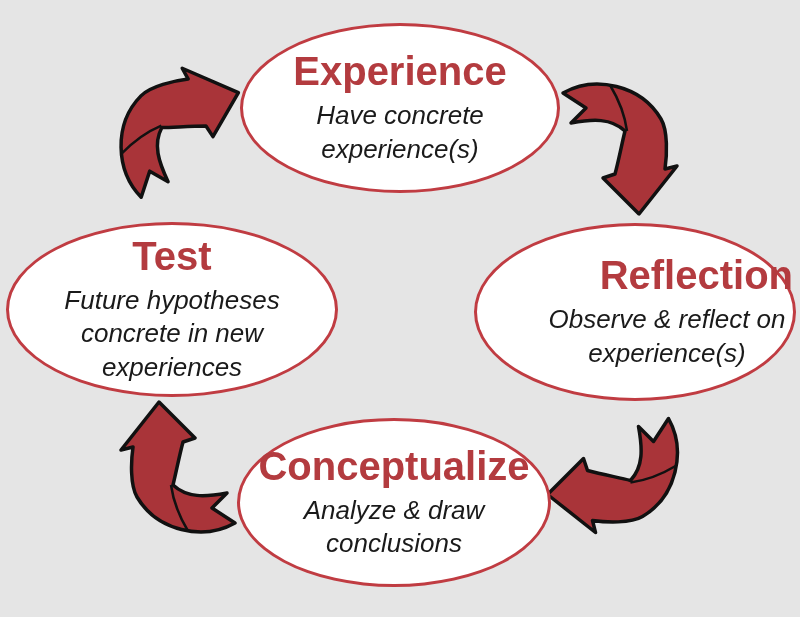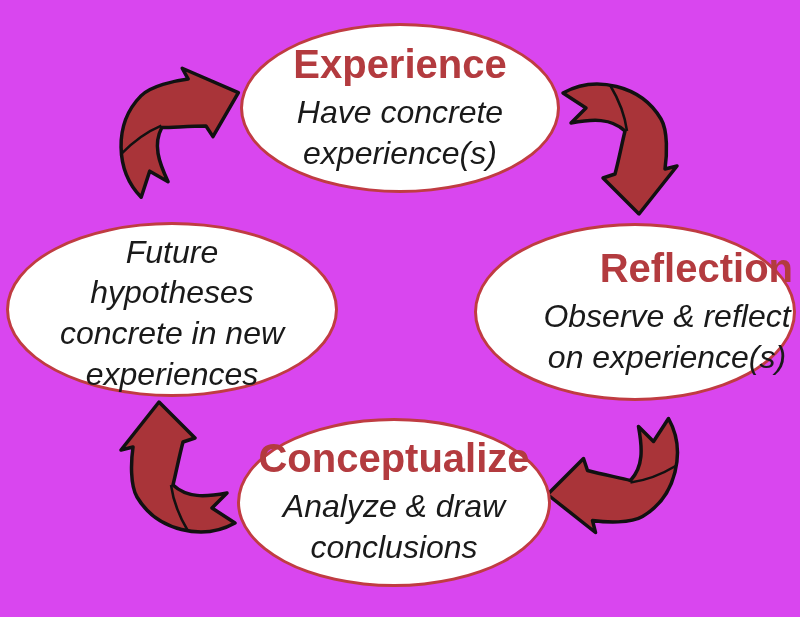--- a/index.html
+++ b/index.html
@@ -1,31 +1,31 @@
 <!DOCTYPE html>
 <html><head>
 <meta charset="utf-8">
 <style>
   html,body{margin:0;padding:0;background:#fff;}
   .stage{
-    position:relative;width:800px;height:617px;background:#d946ef;
+    position:relative;width:800px;height:617px;background:#e5e5e5;
     overflow:hidden;font-family:"Liberation Sans",sans-serif;
   }
   .node{
     position:absolute;border:3px solid #C03C42;border-radius:50%;
     box-sizing:border-box;display:flex;flex-direction:column;
     align-items:center;justify-content:center;text-align:center;
     background:#ffffff;
   }
   .node-title{
     font-weight:bold;font-size:40px;color:#B33B3F;line-height:1.05;
     white-space:nowrap;
   }
   .node-subtitle{
-    font-style:italic;font-size:32px;color:#1a1a1a;line-height:1.27;
+    font-style:italic;font-size:26px;color:#1a1a1a;line-height:1.27;
     margin-top:7px;
   }
   .arrow-box{
     position:absolute;width:135px;height:150px;
     transform-origin:50% 50%;
   }
   .arrow-box svg{display:block;width:135px;height:150px;}
 </style>
 </head>
 <body>
@@ -69,20 +69,21 @@
     <div class="node-title">Experience</div>
     <div class="node-subtitle" style="max-width:235px;">Have concrete experience(s)</div>
   </div>
 
   <div class="node" style="left:474px;top:223px;width:322px;height:178px;align-items:flex-end;">
     <div class="node-title">Reflection</div>
     <div class="node-subtitle" style="max-width:252px;">Observe &amp; reflect on experience(s)</div>
   </div>
 
   <div class="node" style="left:6px;top:222px;width:332px;height:175px;">
+    <div class="node-title">Test</div>
     <div class="node-subtitle" style="max-width:258px;">Future hypotheses concrete in new experiences</div>
   </div>
 
   <div class="node" style="left:237px;top:418px;width:314px;height:169px;">
     <div class="node-title">Conceptualize</div>
     <div class="node-subtitle" style="max-width:230px;">Analyze &amp; draw conclusions</div>
   </div>
 
 </div>
 

